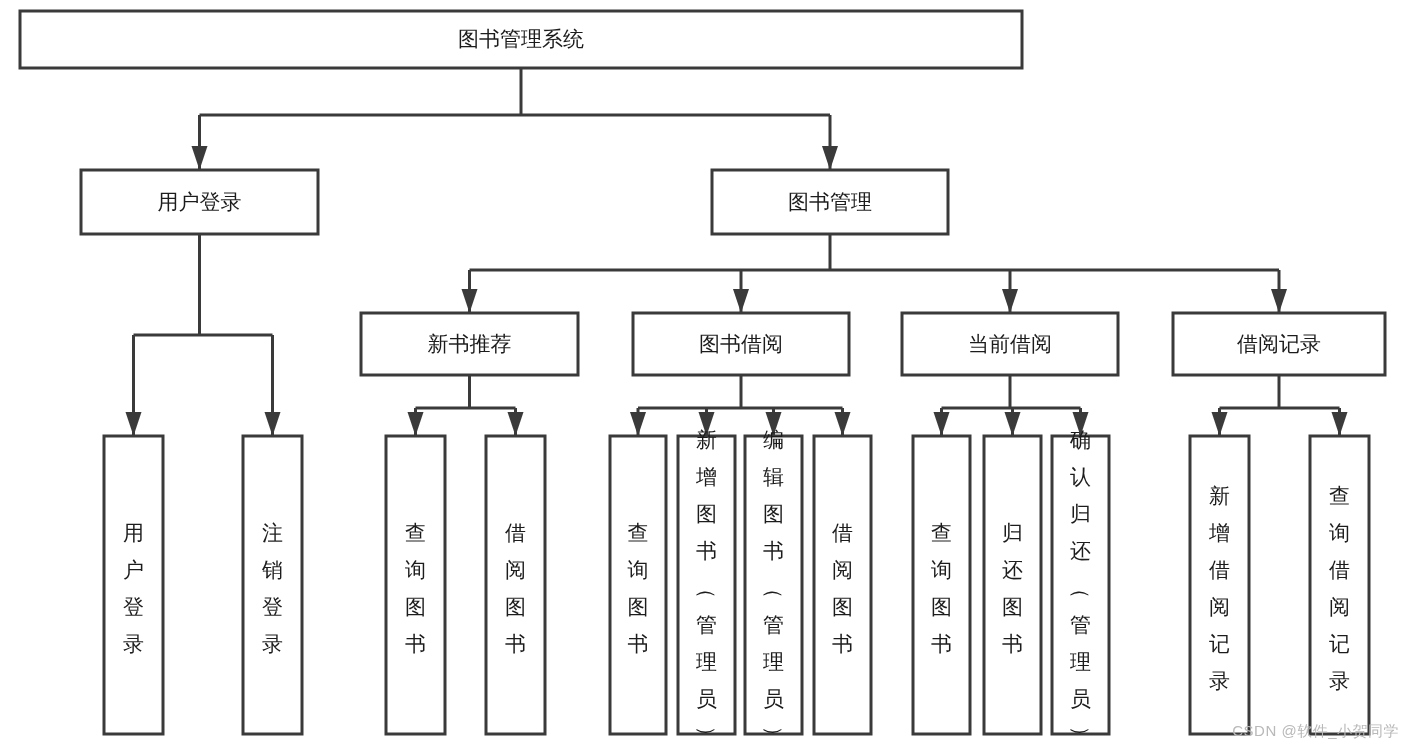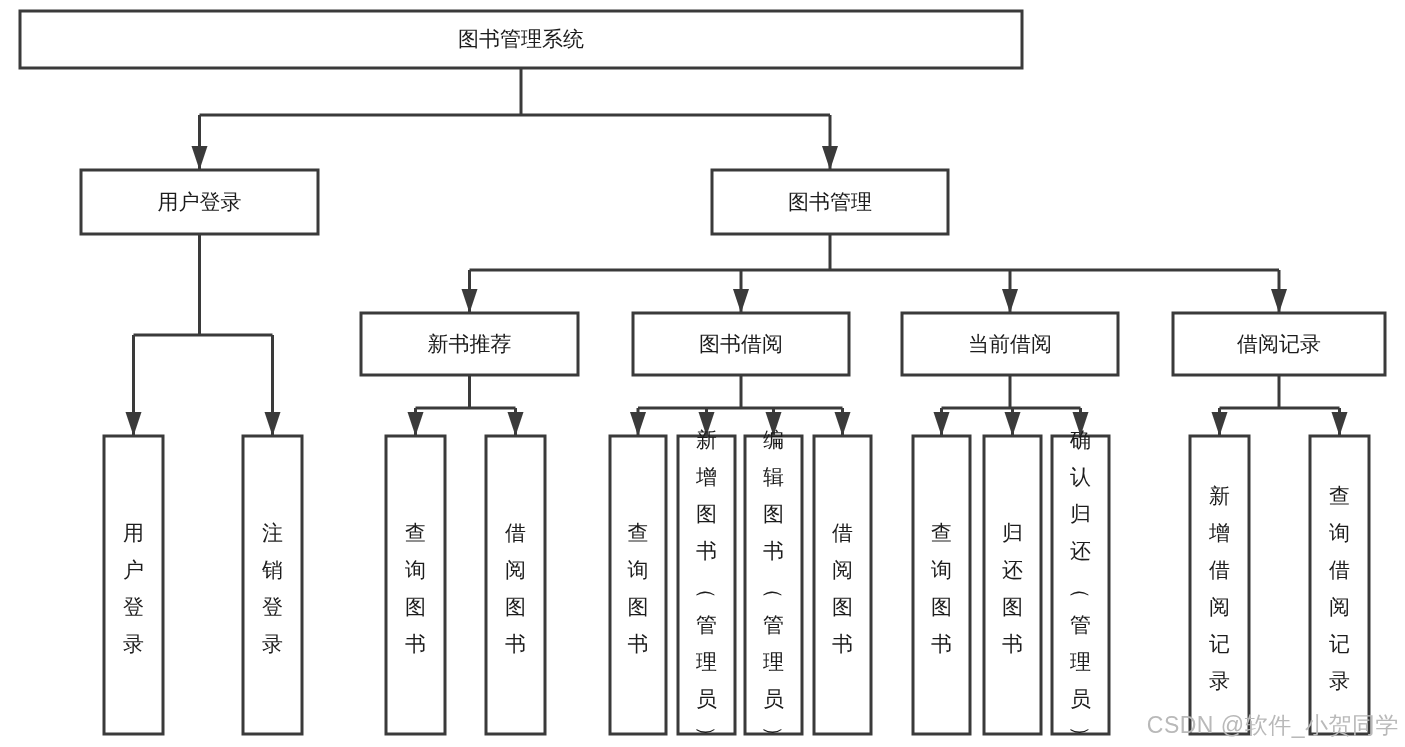--- a/index.html
+++ b/index.html
@@ -54,21 +54,21 @@
     font-family: "Liberation Sans", "DejaVu Sans", sans-serif;
     font-size: 21px;
     fill: #1c1c1c;
     text-anchor: middle;
   }
   .watermark {
     position: absolute;
     right: 14px;
     bottom: 6px;
     font-family: "Liberation Sans", "DejaVu Sans", sans-serif;
-    font-size: 23px;
+    font-size: 15px;
     color: #b9b9b9;
     letter-spacing: 0.5px;
     user-select: none;
     pointer-events: none;
   }
 </style>
 </head>
 <body>
 
 <div id="diagram-root">

